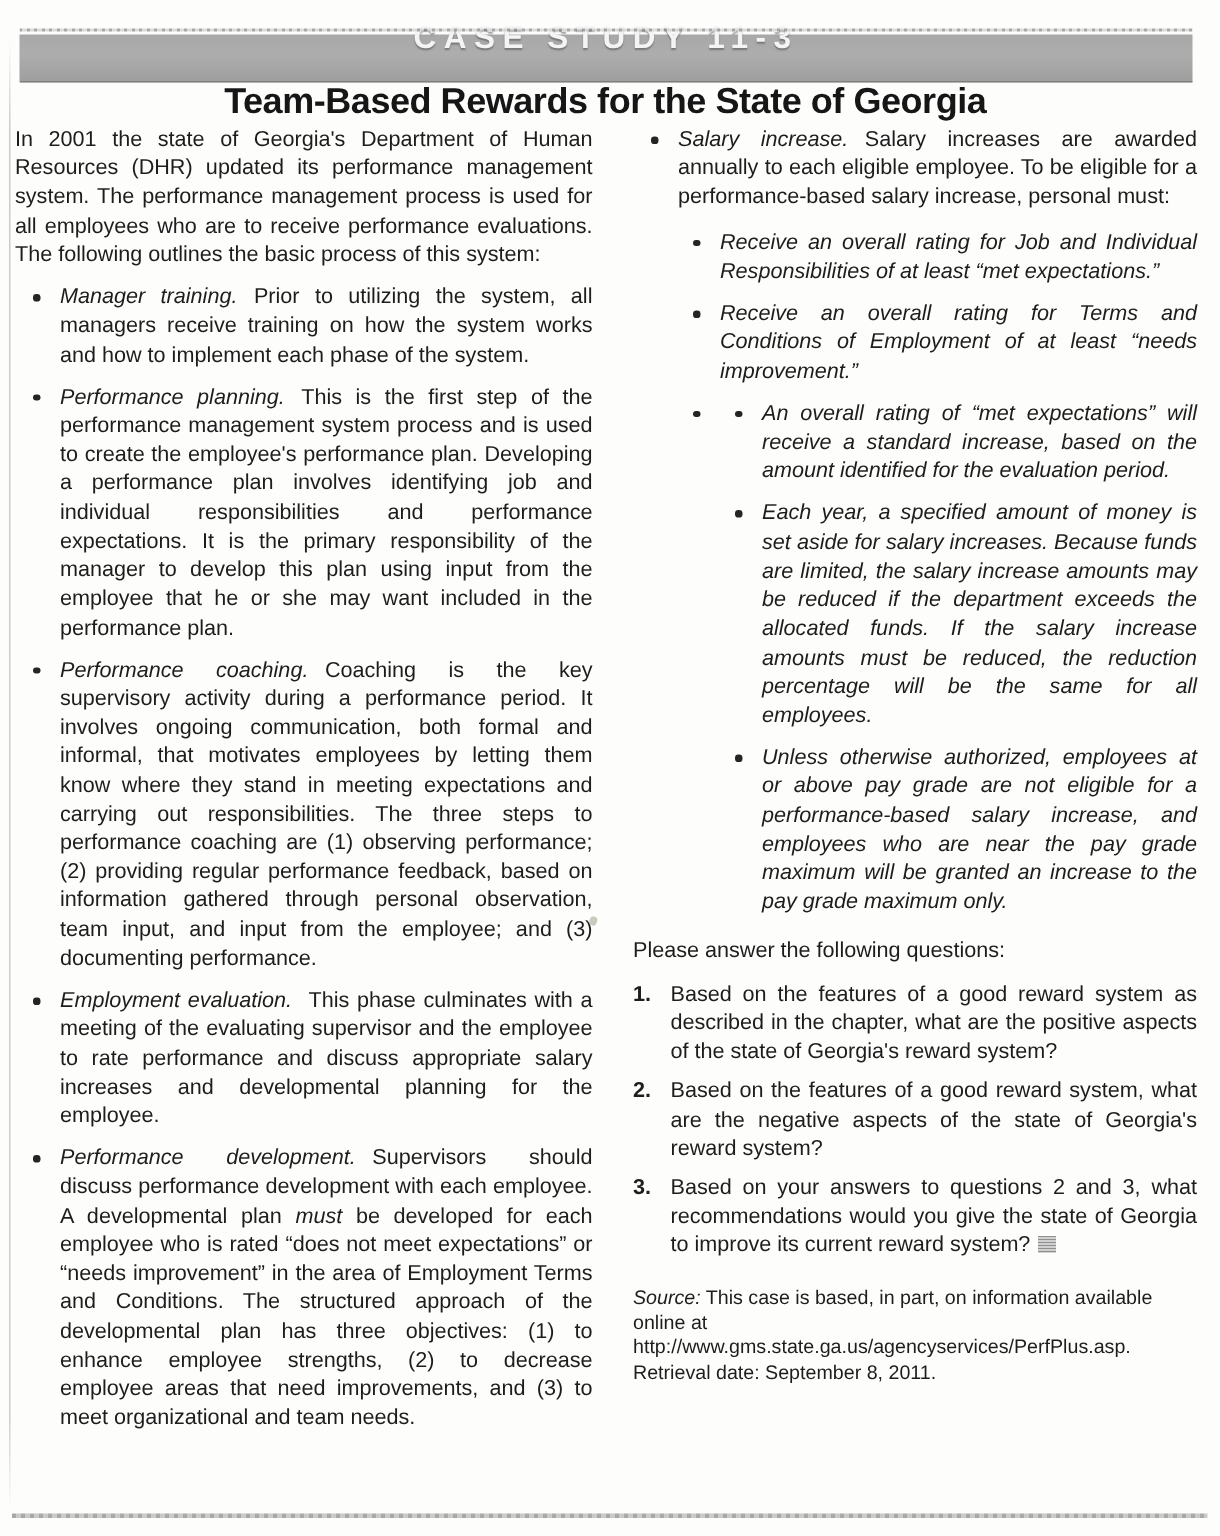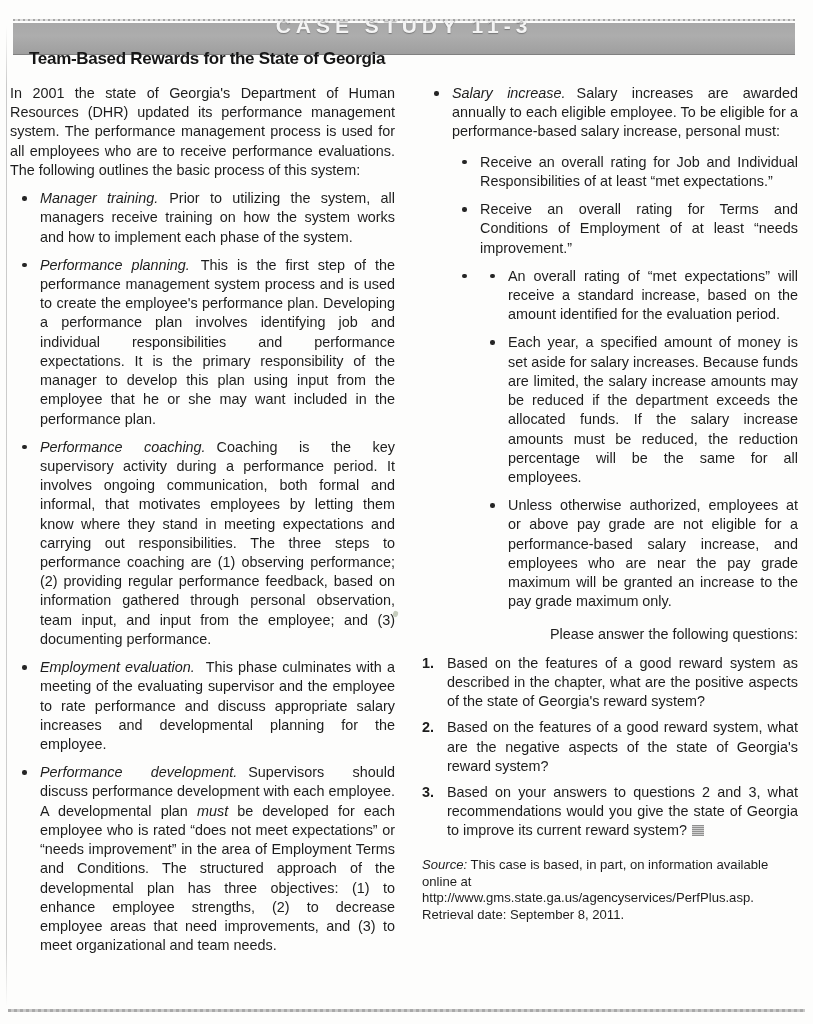--- a/index.html
+++ b/index.html
@@ -71,25 +71,25 @@
     top: 19px;
     width: 782px;
     height: 2px;
     background: repeating-linear-gradient(to right, #6f6f6f 0 2px, #c6c6c6 2px 5px);
     opacity: .6;
   }
 
   
   .doc-title {
     position: absolute;
-    left: 29px;
+    left: 16px;
     top: 38px;
     width: 775px;
-    text-align: left;
-    font-size: 17px;
+    text-align: center;
+    font-size: 24px;
     font-weight: bold;
     letter-spacing: -0.3px;
     color: #161616;
     font-family: "Liberation Sans", sans-serif;
   }
 
   
   .columns {
     position: absolute;
     left: 0;
@@ -150,26 +150,26 @@
   ul.lvl3 > li.item > .dot { left: 10px; }
 
   .term {
     font-style: italic;
     font-family: "Liberation Sans", sans-serif;
   }
   .term-gap { display: inline-block; width: 11px; }
   em.emph { font-style: italic; }
 
   
-  .sub-wrap { margin-left: -2px; }
+  .sub-wrap { margin-left: -2px; font-style: italic; }
 
   
   p.lead-in {
     margin: 14px 0 9px 0;
-    text-align: right;
+    text-align: left;
   }
   ol.questions {
     list-style: none;
     margin: 0;
     padding: 0;
   }
   ol.questions > li {
     position: relative;
     padding-left: 25px;
     margin-bottom: 7px;

